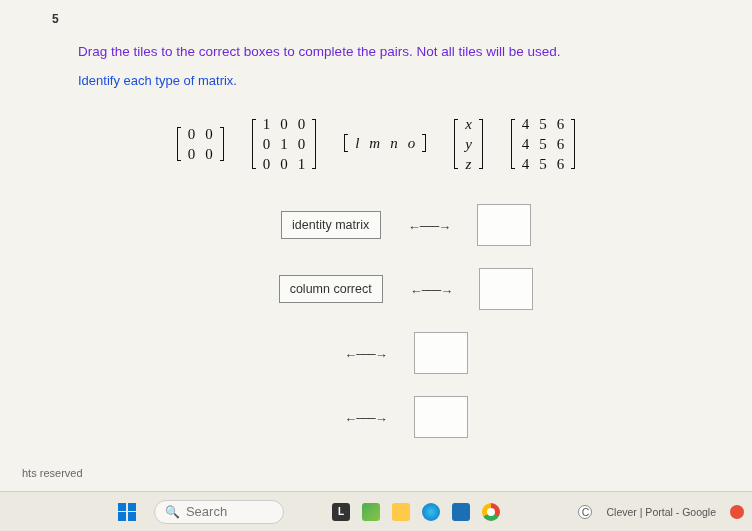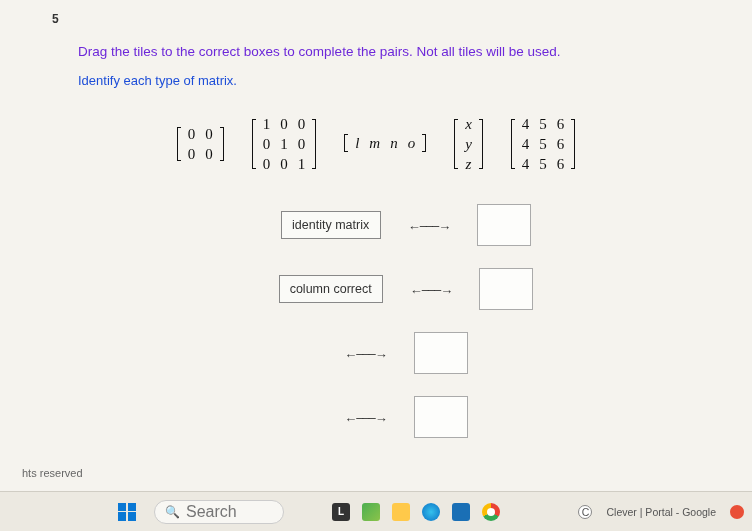--- a/index.html
+++ b/index.html
@@ -156,21 +156,21 @@
   }
   .searchbox .mag {
     font-size: 12px;
     color: #555;
     margin-right: 6px;
   }
   .searchbox input {
     border: none;
     background: transparent;
     outline: none;
-    font-size: 16px;
+    font-size: 13px;
     color: #555;
     width: 90px;
   }
   .tb-icons {
     display: flex;
     gap: 12px;
     margin-left: 40px;
     align-items: center;
   }
   .tb-icon {

